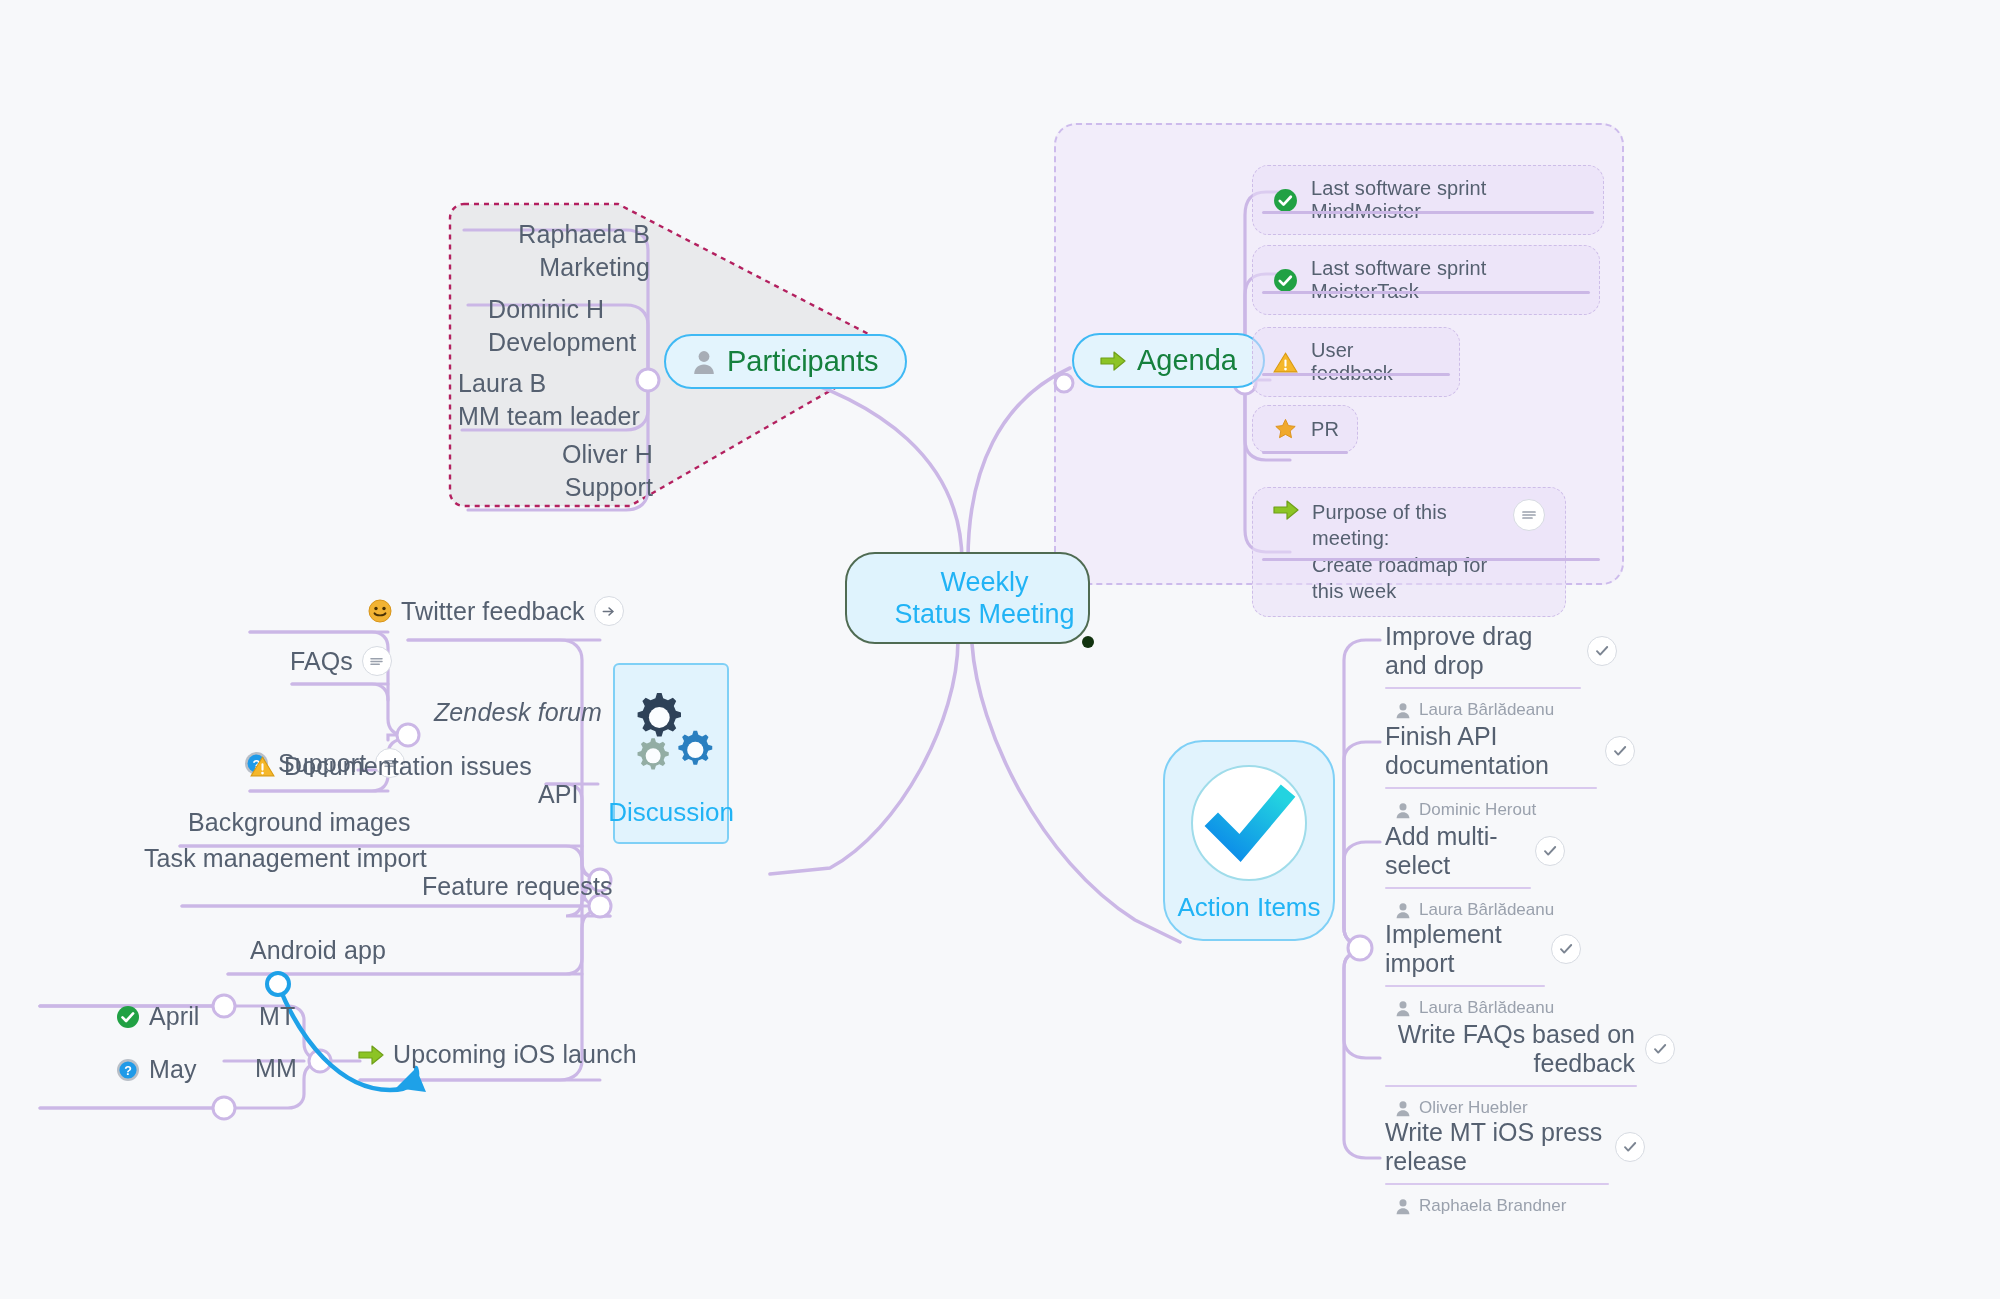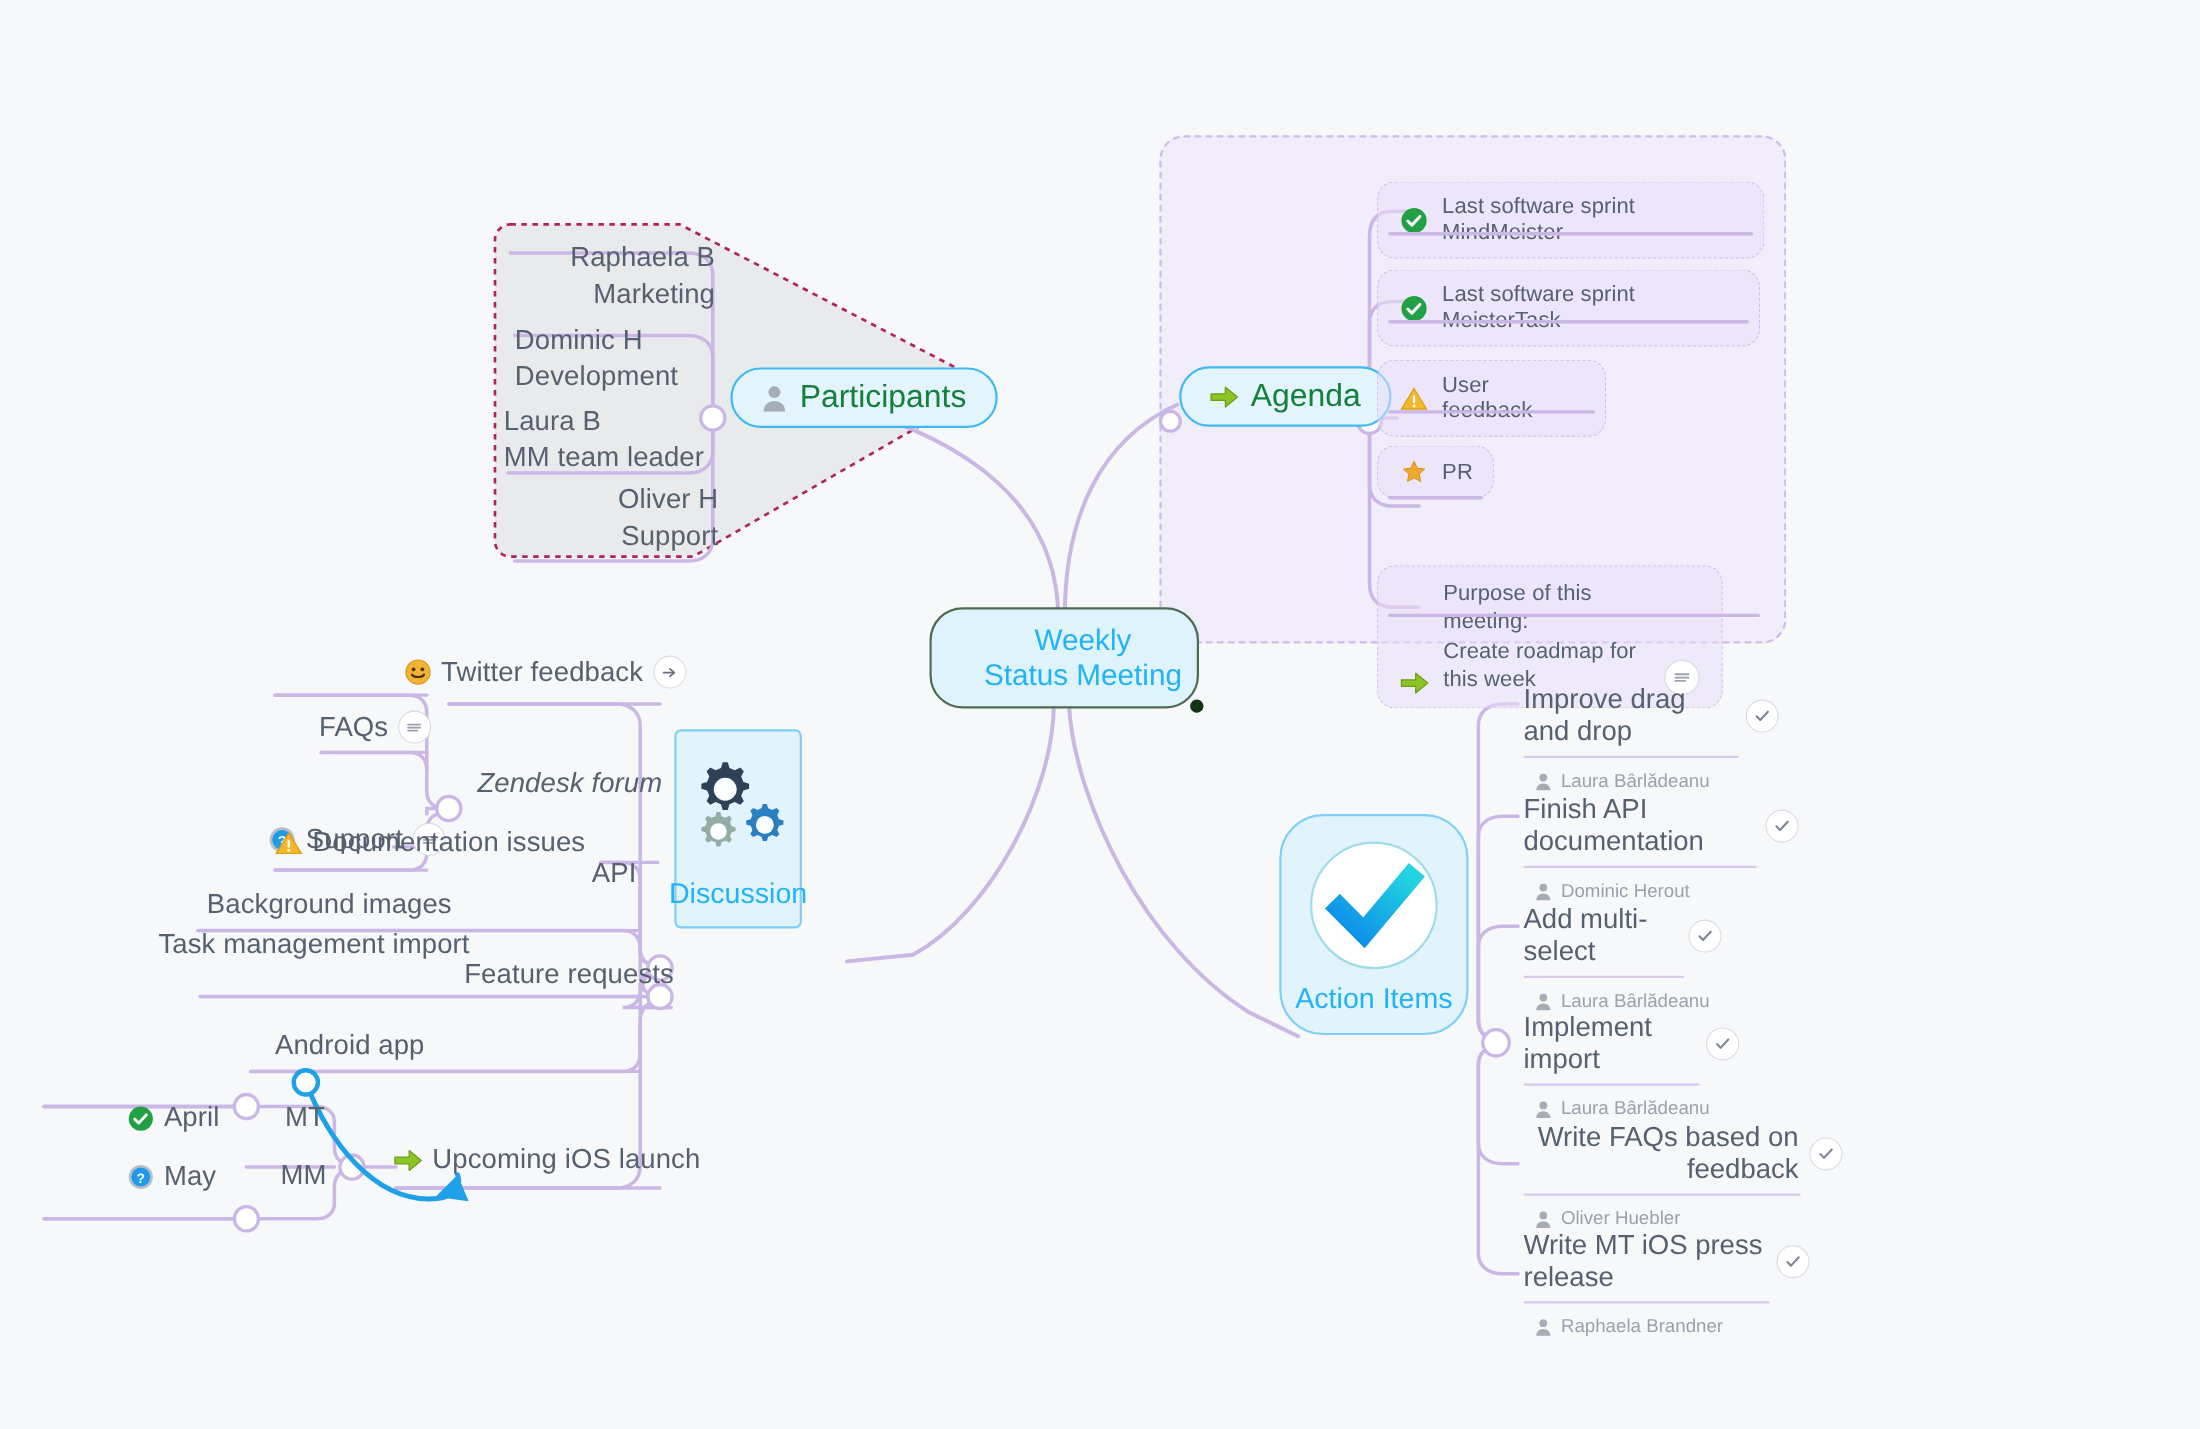--- a/index.html
+++ b/index.html
@@ -238,21 +238,21 @@
   <div class="chip" style="left:1252px;top:405px;width:106px;">
     <span class="ico">
       <svg width="25" height="24" viewBox="0 0 24 24">
           <path d="M12 2.4l2.9 6.2 6.8.8-5 4.6 1.3 6.7L12 17.4 6 20.7l1.3-6.7-5-4.6 6.8-.8z" fill="#f0a92c" stroke="#d98f16" stroke-width=".9" stroke-linejoin="round"></path>
         </svg>
     </span>
     <span class="txt">PR</span>
   </div>
   <div class="chip-ul" style="left:1262px;top:451px;width:86px;"></div>
 
-  <div class="chip" style="left:1252px;top:514px;width:314px;align-items:flex-end;">
+  <div class="chip" style="left:1252px;top:487px;width:314px;align-items:flex-start;">
     <span class="ico">
       <svg width="26" height="22" viewBox="0 0 26 22">
           <path d="M1 8h13V2l11 9-11 9v-6H1z" fill="#8cc425" stroke="#6f9f19" stroke-width="1.2" stroke-linejoin="round"></path>
         </svg>
     </span>
     <span class="txt" style="line-height:1.32;white-space:normal;">
       <span>Purpose of this meeting:</span><br>
       <span>Create roadmap for this week</span>
     </span>
     <span class="cbadge" style="width:30px;height:30px;margin-left:2px;">
@@ -278,21 +278,21 @@
       <span class="label">Participants</span>
     </div>
   </div>
 
   <div class="node" style="left:470px;top:218px;">
     <div class="txt" style="line-height:1.3;text-align:right;width:180px;">
       <span>Raphaela B</span><br>
       <span>Marketing</span>
     </div>
   </div>
-  <div class="node" style="left:468px;top:293px;">
+  <div class="node" style="left:488px;top:293px;">
     <div class="txt" style="line-height:1.3;text-align:left;width:190px;">
       <span>Dominic H</span><br>
       <span>Development</span>
     </div>
   </div>
   <div class="node" style="left:458px;top:367px;">
     <div class="txt" style="line-height:1.3;text-align:left;width:210px;">
       <span>Laura B</span><br>
       <span>MM team leader</span>
     </div>

